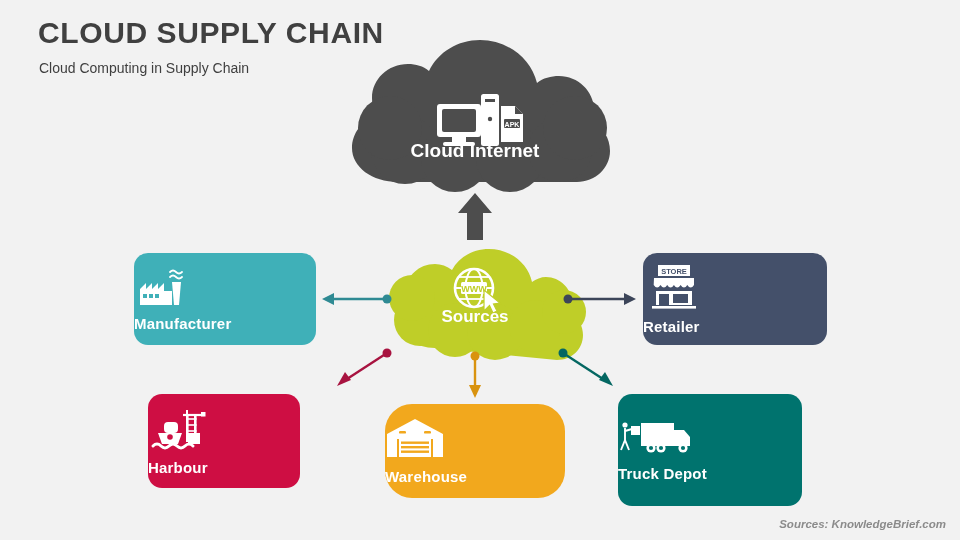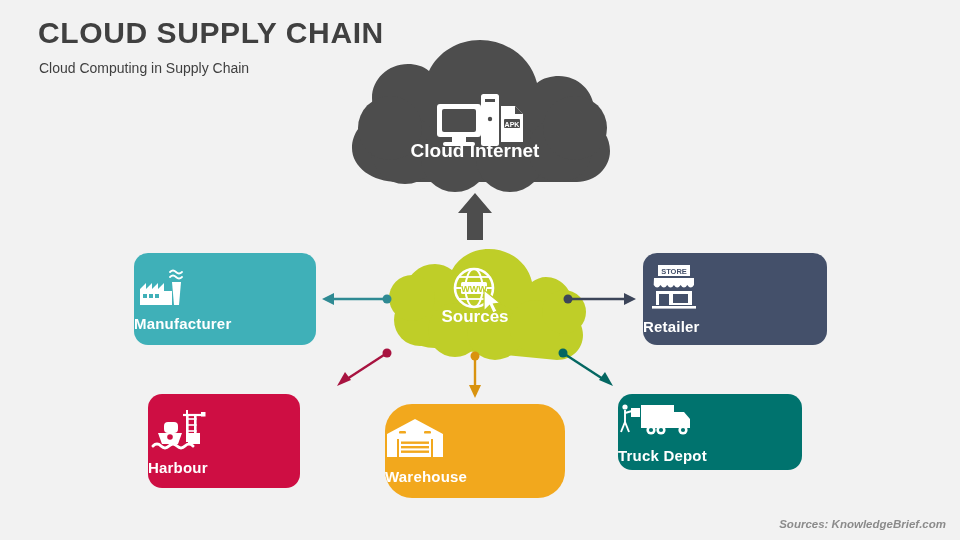--- a/index.html
+++ b/index.html
@@ -91,21 +91,21 @@
 
   #node-retailer     { left: 643px; top: 253px; width: 184px; height: 92px; background: #44506a; }
   #node-retailer .node-label { margin-top: 8px; }
 
   #node-harbour      { left: 148px; top: 394px; width: 152px; height: 94px; background: #ce0e43; }
   #node-harbour .node-label { margin-top: 7px; }
 
   #node-warehouse    { left: 385px; top: 404px; width: 180px; height: 94px; background: #f2a81d; border-radius: 27px; }
   #node-warehouse .node-label { margin-top: 9px; }
 
-  #node-truckdepot   { left: 618px; top: 394px; width: 184px; height: 76px; background: #00736e; }
+  #node-truckdepot   { left: 618px; top: 394px; width: 184px; height: 112px; background: #00736e; }
   #node-truckdepot .node-label { margin-top: 7px; }
 
   
   .cloud-label {
     position: absolute;
     color: #ffffff;
     font-weight: bold;
     white-space: nowrap;
     text-align: center;
   }

